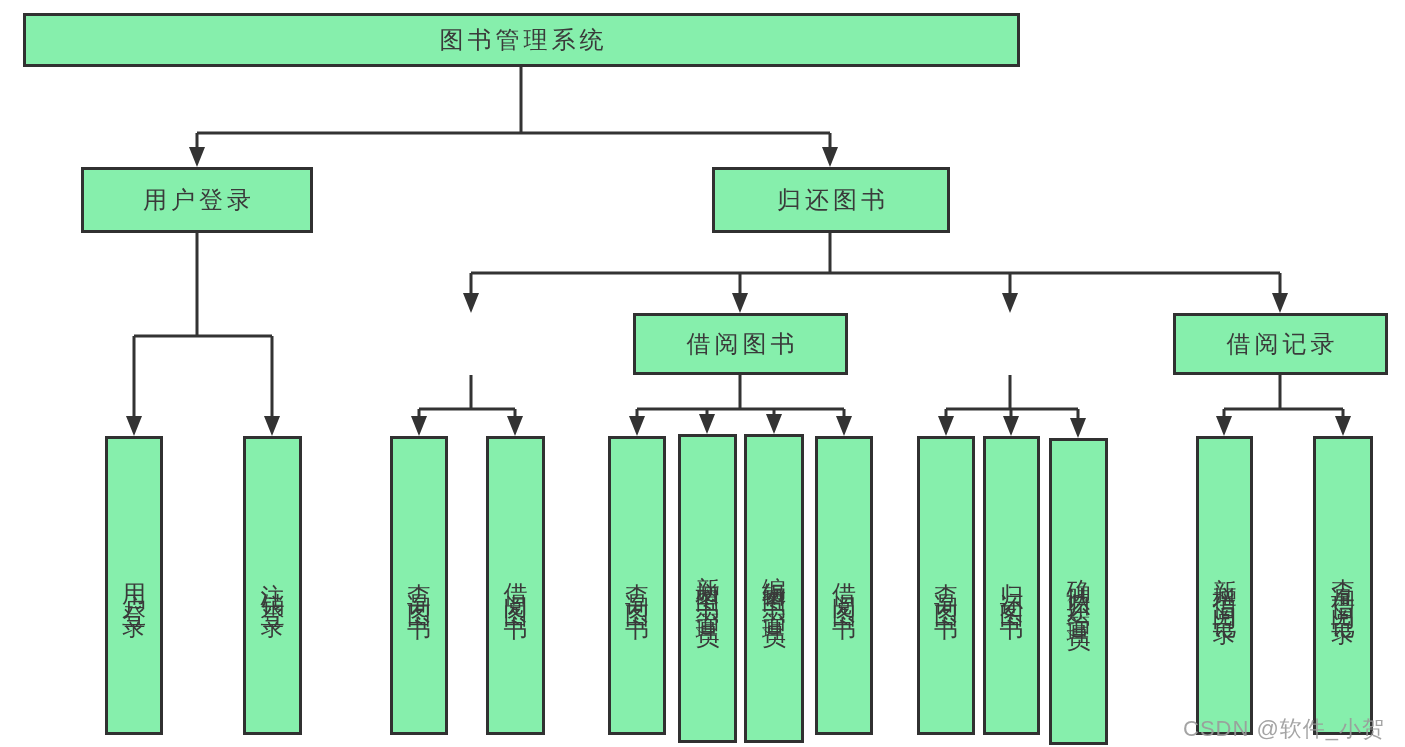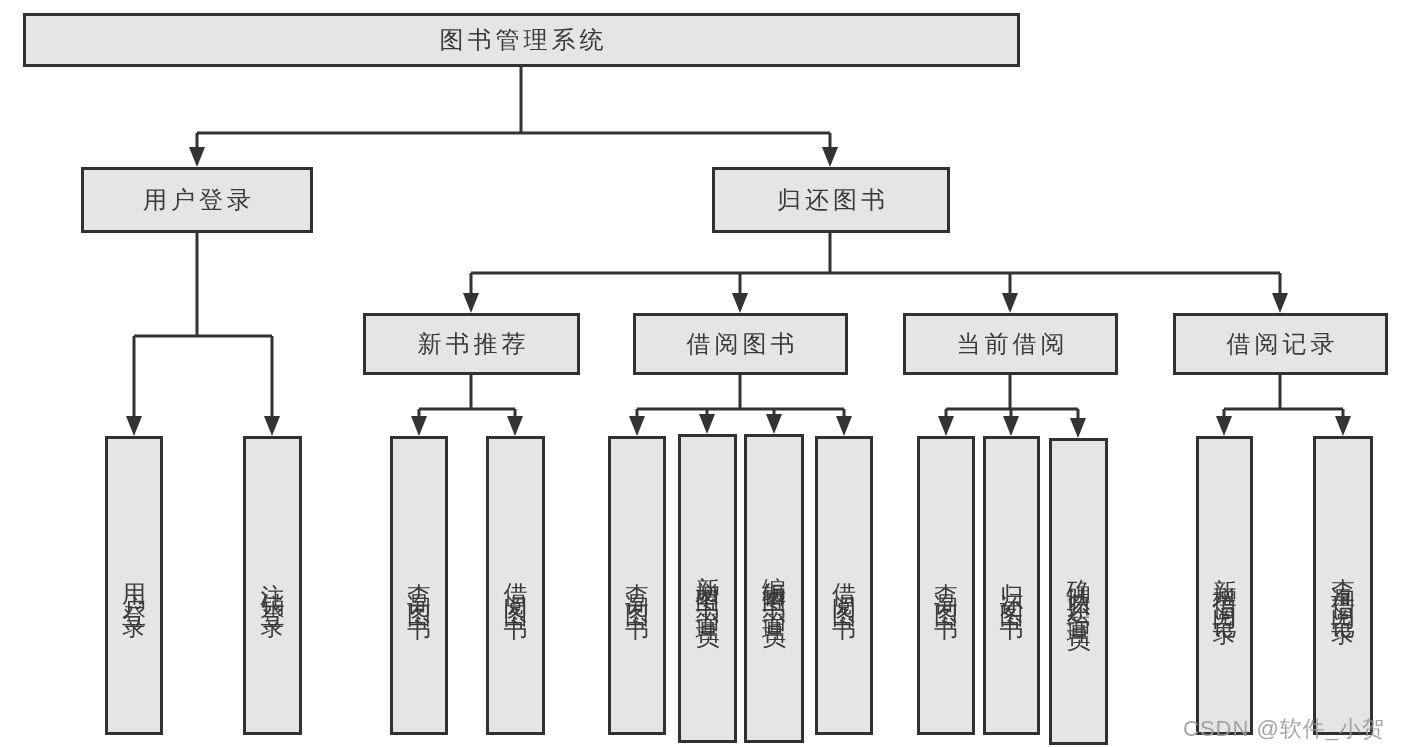--- a/index.html
+++ b/index.html
@@ -17,21 +17,21 @@
   }
   .connectors {
     position: absolute;
     left: 0; top: 0;
     width: 1405px;
     height: 747px;
   }
   .node {
     position: absolute;
     box-sizing: border-box;
-    background: #e5e5e5;
+    background: #86efac;
     border: 3px solid #313131;
     color: #3a3a3a;
     display: flex;
     align-items: center;
     justify-content: center;
     font-size: 24px;
     line-height: 1;
     white-space: nowrap;
   }
   .h-node {
@@ -104,23 +104,21 @@
       <polygon points="1216,416 1232,416 1224,436"></polygon>
       <polygon points="1335,416 1351,416 1343,436"></polygon>
     </g>
   </svg>
 
   <div class="node h-node" style="left:23px; top:13px; width:997px; height:54px;">图书管理系统</div>
 
   <div class="node h-node" style="left:81px; top:167px; width:232px; height:66px;">用户登录</div>
   <div class="node h-node" style="left:712px; top:167px; width:238px; height:66px;">归还图书</div>
 
-  <div class="node h-node" style="left:363px; top:313px; width:217px; height:62px;">新书推荐</div>
   <div class="node h-node" style="left:633px; top:313px; width:215px; height:62px;">借阅图书</div>
-  <div class="node h-node" style="left:903px; top:313px; width:215px; height:62px;">当前借阅</div>
   <div class="node h-node" style="left:1173px; top:313px; width:215px; height:62px;">借阅记录</div>
 
   <div class="node v-node" style="left:105px; top:436px; width:58px; height:299px;">用户登录</div>
   <div class="node v-node" style="left:243px; top:436px; width:59px; height:299px;">注销登录</div>
 
   <div class="node v-node" style="left:390px; top:436px; width:58px; height:299px;">查询图书</div>
   <div class="node v-node" style="left:486px; top:436px; width:59px; height:299px;">借阅图书</div>
 
   <div class="node v-node" style="left:608px; top:436px; width:58px; height:299px;">查询图书</div>
   <div class="node v-node long" style="left:678px; top:434px; width:59px; height:309px;">新增图书（管理员）</div>

